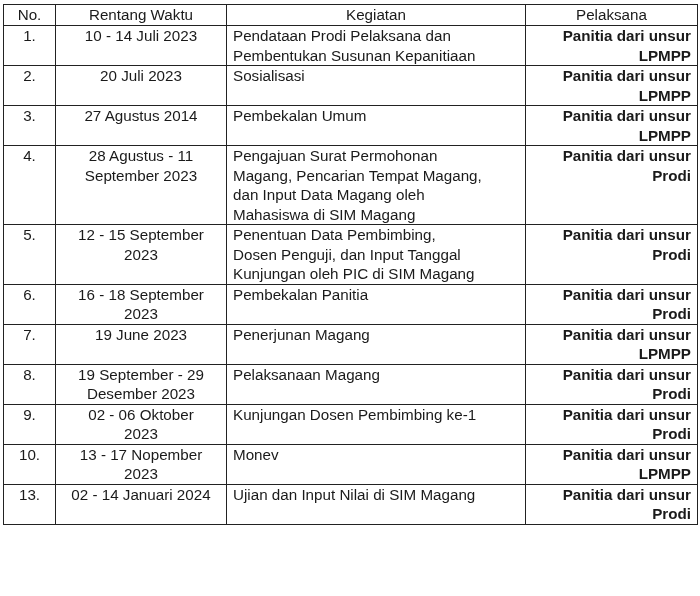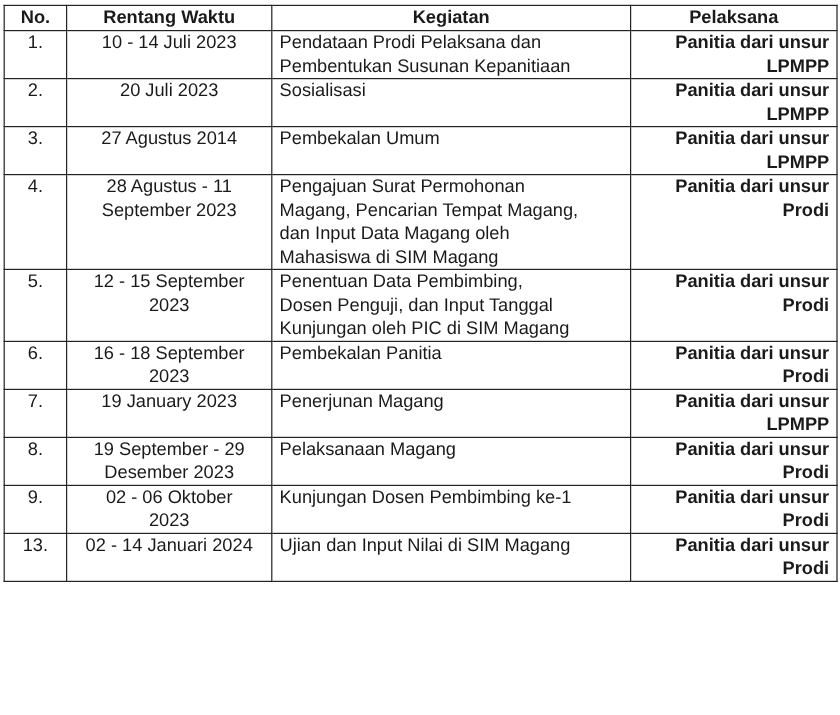--- a/index.html
+++ b/index.html
@@ -25,21 +25,21 @@
       font-size: 15.2px;
       line-height: 19.5px;
     }
     table.schedule th,
     table.schedule td {
       border: 1.4px solid #222;
       vertical-align: top;
       padding: 0 6px;
     }
     table.schedule th {
-      font-weight: bold;
+      font-weight: normal;
       text-align: center;
       height: 20px;
       padding-top: 0;
       padding-bottom: 0;
     }
     col.c-no { width: 52px; }
     col.c-time { width: 171px; }
     col.c-act { width: 299px; }
     col.c-exec { width: 172px; }
     td.no { text-align: center; }
@@ -152,21 +152,21 @@
           <div>Pembekalan Panitia</div>
         </td>
         <td class="exec">
           <div>Panitia dari unsur</div>
           <div>Prodi</div>
         </td>
       </tr>
       <tr class="r2">
         <td class="no">7.</td>
         <td class="time">
-          <div>19 January 2023</div>
+          <div>19 June 2023</div>
         </td>
         <td class="act">
           <div>Penerjunan Magang</div>
         </td>
         <td class="exec">
           <div>Panitia dari unsur</div>
           <div>LPMPP</div>
         </td>
       </tr>
       <tr class="r2">
@@ -188,20 +188,34 @@
         <td class="time">
           <div>02 - 06 Oktober</div>
           <div>2023</div>
         </td>
         <td class="act">
           <div>Kunjungan Dosen Pembimbing ke-1</div>
         </td>
         <td class="exec">
           <div>Panitia dari unsur</div>
           <div>Prodi</div>
+        </td>
+      </tr>
+      <tr class="r2">
+        <td class="no">10.</td>
+        <td class="time">
+          <div>13 - 17 Nopember</div>
+          <div>2023</div>
+        </td>
+        <td class="act">
+          <div>Monev</div>
+        </td>
+        <td class="exec">
+          <div>Panitia dari unsur</div>
+          <div>LPMPP</div>
         </td>
       </tr>
       <tr class="r2">
         <td class="no">13.</td>
         <td class="time">
           <div>02 - 14 Januari 2024</div>
         </td>
         <td class="act">
           <div>Ujian dan Input Nilai di SIM Magang</div>
         </td>

